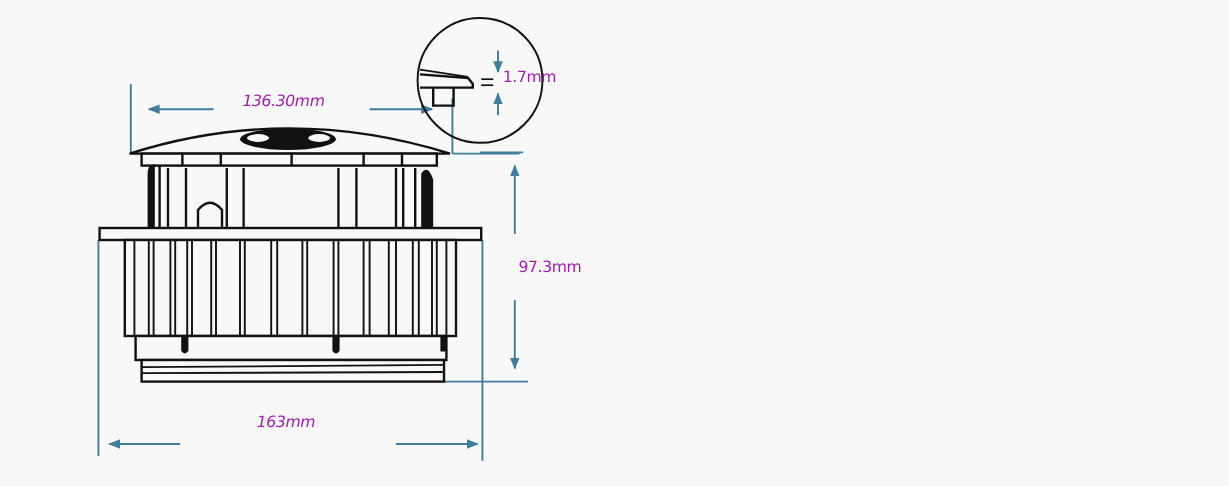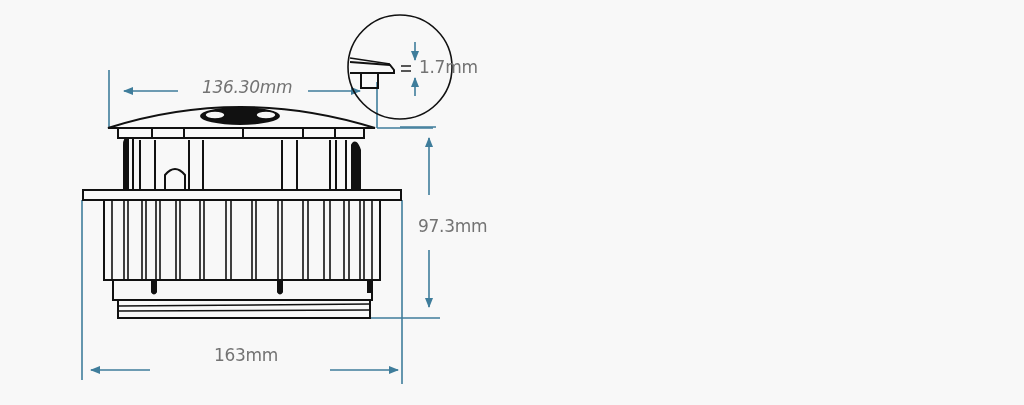--- a/index.html
+++ b/index.html
@@ -1,18 +1,18 @@
 <!DOCTYPE html>
 <html><head>
 <meta charset="utf-8">
 <style>
   html,body{margin:0;padding:0;}
   body{width:1024px;height:405px;background:#f8f8f8;overflow:hidden;position:relative;font-family:"DejaVu Sans",sans-serif;}
   svg{position:absolute;left:0;top:0;}
-  .dim-label{position:absolute;color:#737373;font-size:17px;font-family:"DejaVu Sans",sans-serif;letter-spacing:-0.3px;white-space:nowrap;}
+  .dim-label{position:absolute;color:#a21caf;font-size:13px;font-family:"DejaVu Sans",sans-serif;letter-spacing:-0.3px;white-space:nowrap;}
 </style>
 </head>
 <body>
 
 <svg width="1024" height="405" viewBox="0 0 1024 405">
   <defs>
     <marker id="arr" markerWidth="10" markerHeight="8" refX="9" refY="4" orient="auto" markerUnits="userSpaceOnUse">
       <path d="M0,0 L10,4 L0,8 Z" fill="#3f7d9b"></path>
     </marker>
   </defs>
@@ -118,14 +118,14 @@
     <path d="M368,280 L368,292 L371,292 L371,280" fill="#111"></path>
 
     <rect x="118" y="300" width="252" height="18" fill="#f8f8f8"></rect>
     <line x1="118" y1="306" x2="370" y2="304" stroke-width="1.5"></line>
     <line x1="118" y1="311" x2="370" y2="310" stroke-width="1.5"></line>
   </g>
 </svg>
 
 <div class="dim-label" style="left:202px;top:77px;font-style:italic;">136.30mm</div>
 <div class="dim-label" style="left:419px;top:57px;">1.7mm</div>
-<div class="dim-label" style="left:418px;top:216px;">97.3mm</div>
-<div class="dim-label" style="left:214px;top:345px;">163mm</div>
+<div class="dim-label" style="left:432px;top:216px;">97.3mm</div>
+<div class="dim-label" style="left:214px;top:345px;font-style:italic;">163mm</div>
 
 </body></html>

